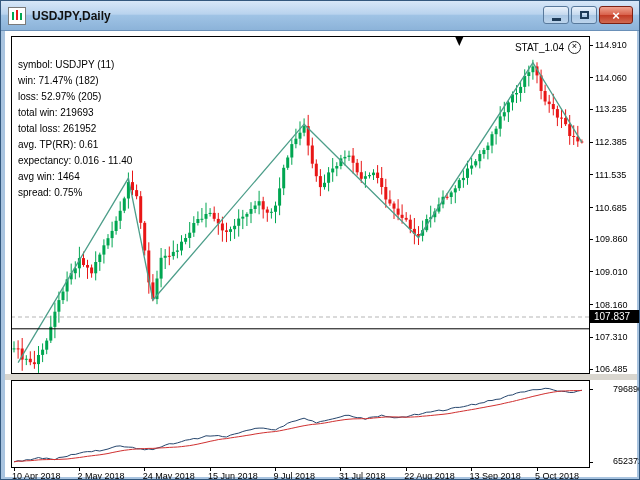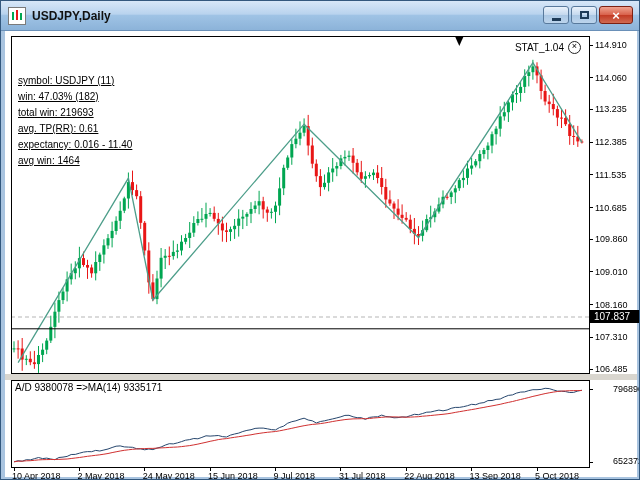--- a/index.html
+++ b/index.html
@@ -17,21 +17,21 @@
     background:linear-gradient(#eaf2fb,#c4d8ee 50%,#aac7e4 51%,#bcd4ec);
     display:flex;align-items:center;justify-content:center;cursor:default;padding:0;}
   .wbtn.close{width:34px;background:linear-gradient(#efa28f,#d8604a 50%,#c23a24 51%,#d06a52);border-color:#7c2012;}
   .glyph-min{width:9px;height:3px;background:#1d3a57;margin-top:8px;}
   .glyph-restore{width:9px;height:8px;border:2px solid #1d3a57;background:transparent;box-sizing:border-box;}
   .glyph-close{color:#fff;font-size:13px;font-weight:bold;line-height:1;}
   #chart-svg{position:absolute;left:0;top:0;z-index:1;}
   #chart-svg text{font-family:"Liberation Sans","DejaVu Sans",sans-serif;}
   .overlay{position:absolute;z-index:2;color:#000;white-space:nowrap;}
   .ohlc{left:16px;top:38px;font-size:11px;}
-  .stats{left:17px;top:72px;font-size:10px;line-height:16px;text-decoration:underline;}
+  .stats{left:17px;top:56px;font-size:10px;line-height:16px;}
   .stat-label{top:40px;right:58px;display:flex;align-items:center;gap:4px;font-size:10px;}
   .circle-x{width:11px;height:11px;border:1px solid #222;border-radius:50%;font-size:9px;line-height:9px;text-align:center;display:inline-block;}
   .ind-label{left:14px;top:381px;font-size:10px;}
   .price-box{left:589px;top:309px;width:49px;height:13px;background:#000;color:#fff;font-size:10px;line-height:13px;padding-left:4px;}
   .ind-tick{left:593px;font-size:9px;margin-left:19px;}
 </style>
 </head>
 <body>
 
 <div class="window">
@@ -395,23 +395,25 @@
         <span class="glyph-close">×</span>
       </button>
   </div>
 
   <div class="overlay stat-label">
     <span>STAT_1.04</span>
     <span class="circle-x">×</span>
   </div>
   <div class="overlay stats" id="stats">
       <div>symbol: USDJPY (11)</div>
-      <div>win: 47.03% (182)</div>
+      <div>win: 71.47% (182)</div>
+      <div>loss: 52.97% (205)</div>
       <div>total win: 219693</div>
+      <div>total loss: 261952</div>
       <div>avg. TP(RR): 0.61</div>
       <div>expectancy: 0.016 - 11.40</div>
       <div>avg win: 1464</div>
+      <div>spread: 0.75%</div>
     </div>
-  <div class="overlay ind-label">A/D 9380078  =&gt;MA(14) 9335171</div>
   <div class="overlay price-box">107.837</div>
   <div class="overlay ind-tick" style="top:383px">7968969</div>
   <div class="overlay ind-tick" style="top:455px">6523722</div>
 </div>
 
 </body></html>

